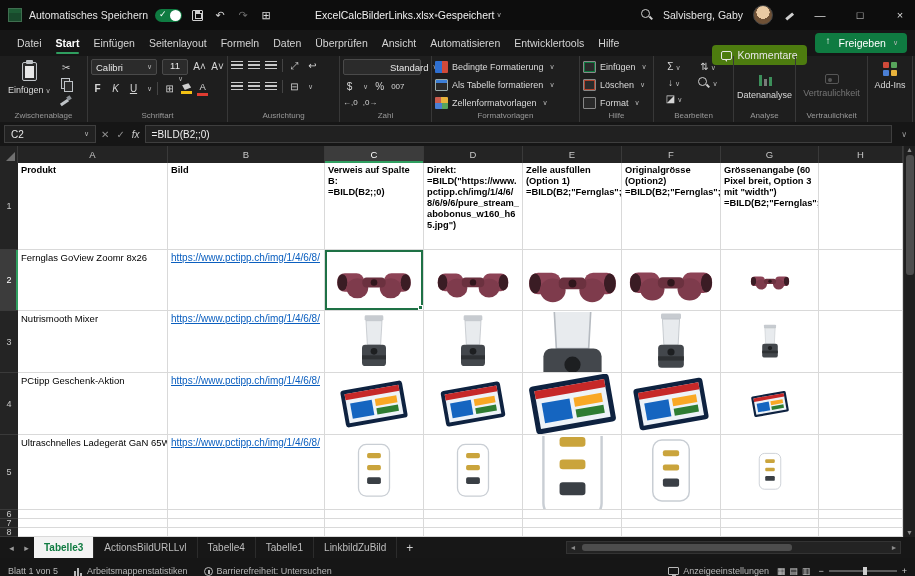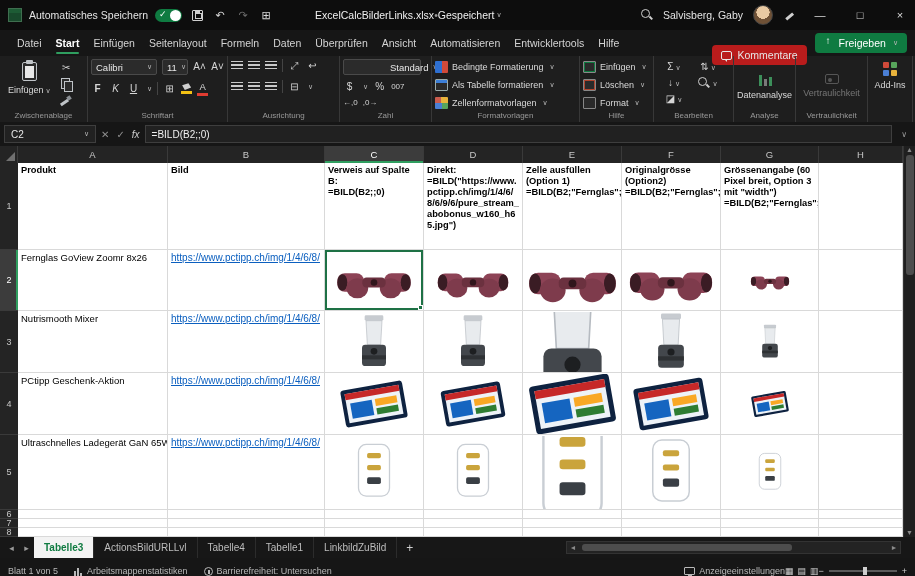--- a/index.html
+++ b/index.html
@@ -30,41 +30,41 @@
   .pen::before{content:"";position:absolute;left:2px;top:6px;width:9px;height:2.5px;background:#cfcfcf;transform:rotate(-40deg);}
   .winbtn{width:30px;height:30px;display:flex;align-items:center;justify-content:center;color:#dcdcdc;font-size:11px;}
 
   
   .ribtabs{height:26px;background:#161616;display:flex;align-items:center;padding:0 8px 0 10px;color:#d4d4d4;font-size:10.5px;}
   .rtab{padding:5px 7px;position:relative;white-space:nowrap;}
   .rtab.active{color:#fff;font-weight:bold;}
   .rtab.active::after{content:"";position:absolute;left:7px;right:7px;bottom:0;height:2.5px;background:#2f9e5f;border-radius:2px;}
   .ribtabs-right{margin-left:auto;display:flex;gap:8px;align-items:center;}
   .pill{height:20px;border-radius:4px;display:flex;align-items:center;gap:5px;padding:0 9px;font-size:10.5px;white-space:nowrap;}
-  .pill.dark{background:#b91c1c;color:#e6e6e6;margin-top:24px;}
+  .pill.dark{background:#4d7c0f;color:#e6e6e6;margin-top:24px;}
   .pill.green{background:#0f7b41;color:#fff;}
   .bubble{width:11px;height:9px;border:1px solid currentColor;border-radius:2px;position:relative;}
   .bubble::after{content:"";position:absolute;left:2px;bottom:-3px;border-left:3px solid transparent;border-right:0 solid transparent;border-top:3px solid currentColor;}
   .sharearrow{width:10px;height:10px;position:relative;}
   .sharearrow::before{content:"↑";position:absolute;left:2px;top:-3px;font-size:10px;}
   .dd{font-size:7px;color:#b5b5b5;margin-left:2px;}
 
   
   .ribbon{height:66px;background:#1e1e1e;display:flex;color:#d9d9d9;overflow:hidden;}
   .rgroup{display:flex;flex-direction:column;border-right:1px solid #383838;padding:3px 3px 0;flex:none;}
   .rg-body{flex:1;display:flex;gap:4px;align-items:flex-start;}
   .rg-label{font-size:8px;color:#999;text-align:center;padding:1px 0 2px;white-space:nowrap;overflow:hidden;}
   .bigbtn{display:flex;flex-direction:column;align-items:center;justify-content:center;gap:4px;padding:3px 5px 0;font-size:9px;text-align:center;}
   .bigbtn .bb-label{white-space:nowrap;}
   .rg-col{display:flex;flex-direction:column;gap:3px;}
   .srow{display:flex;align-items:center;gap:5px;}
   .sicon{display:inline-flex;align-items:center;justify-content:center;min-width:13px;height:13px;font-size:10px;color:#d6d6d6;line-height:1;}
   .combo{background:#2b2b2b;border:1px solid #4a4a4a;border-radius:2px;height:16px;display:flex;align-items:center;padding:0 4px;font-size:9.5px;gap:4px;color:#e8e8e8;}
   .combo .dd{margin-left:auto;}
-  .w66{width:66px;} .w26{width:26px;} .w78{width:78px;padding-left:46px;}
+  .w66{width:66px;} .w26{width:26px;flex-direction:column;} .w78{width:78px;padding-left:46px;}
   .vsep{width:1px;height:13px;background:#444;}
   .g-clip{width:88px;} .g-font{width:140px;} .g-align{width:112px;} .g-num{width:92px;}
   .g-styles{width:148px;} .g-cells{width:74px;} .g-edit{width:80px;} .g-ana{width:62px;}
   .g-sens{width:72px;} .g-add{width:45px;gap:32px;}
   .icon-clipboard{width:15px;height:19px;border:1px solid #bfc3c7;border-radius:2px;position:relative;background:#2a2a2a;}
   .icon-clipboard::before{content:"";position:absolute;top:-3px;left:3px;width:7px;height:4px;background:#bfc3c7;border-radius:1px;}
   .icon-clipboard::after{content:"";position:absolute;left:2px;right:2px;top:3px;bottom:2px;background:#e8e8e8;}
   .clipcol{display:flex;flex-direction:column;gap:3px;padding-top:2px;}
   .copyglyph{position:relative;width:10px;height:12px;display:inline-block;}
   .copyglyph::before,.copyglyph::after{content:"";position:absolute;width:7px;height:9px;border:1px solid #bfc3c7;background:#2a2a2a;}
@@ -138,21 +138,21 @@
   .stab{padding:0 10px;height:100%;display:flex;align-items:center;border-right:1px solid #2c2c2c;white-space:nowrap;}
   .stab.active{background:#f3f3f3;color:#0f7b41;font-weight:bold;}
   .addtab{padding:0 9px;font-size:12px;color:#cfcfcf;}
   .hscroll{margin-left:auto;margin-right:14px;width:335px;height:13px;background:#232323;border:1px solid #333;display:flex;align-items:center;font-size:7px;color:#8a8a8a;}
   .hthumb{height:7px;width:210px;background:#4d4d4d;border-radius:3px;margin:0 3px;}
   .harrow{width:12px;text-align:center;}
 
   
   .statusbar{height:18px;background:#161616;color:#b9b9b9;font-size:9px;display:flex;align-items:flex-end;padding:0 8px;gap:16px;}
   .sbitem{display:flex;align-items:center;gap:4px;white-space:nowrap;}
-  .sb-right{margin-left:auto;display:flex;align-items:center;gap:0;}
+  .sb-right{margin-left:auto;display:flex;align-items:center;gap:8px;}
   .monic{width:11px;height:8px;border:1px solid #b9b9b9;border-radius:1px;position:relative;}
   .monic::after{content:"";position:absolute;left:3px;bottom:-3px;width:4px;height:2px;background:#b9b9b9;}
   .accic{width:9px;height:9px;border:1px solid #b9b9b9;border-radius:50%;position:relative;}
   .accic::after{content:"";position:absolute;left:3px;top:2px;width:2px;height:4px;background:#b9b9b9;}
   .static{width:9px;height:9px;background:
     linear-gradient(#b9b9b9,#b9b9b9) 0 bottom/2px 5px no-repeat,
     linear-gradient(#b9b9b9,#b9b9b9) 3px bottom/2px 8px no-repeat,
     linear-gradient(#b9b9b9,#b9b9b9) 6px bottom/2px 3px no-repeat;}
   .viewics{display:flex;gap:4px;font-size:9px;color:#cfcfcf;}
   .zoom{display:flex;align-items:center;gap:5px;color:#cfcfcf;}

